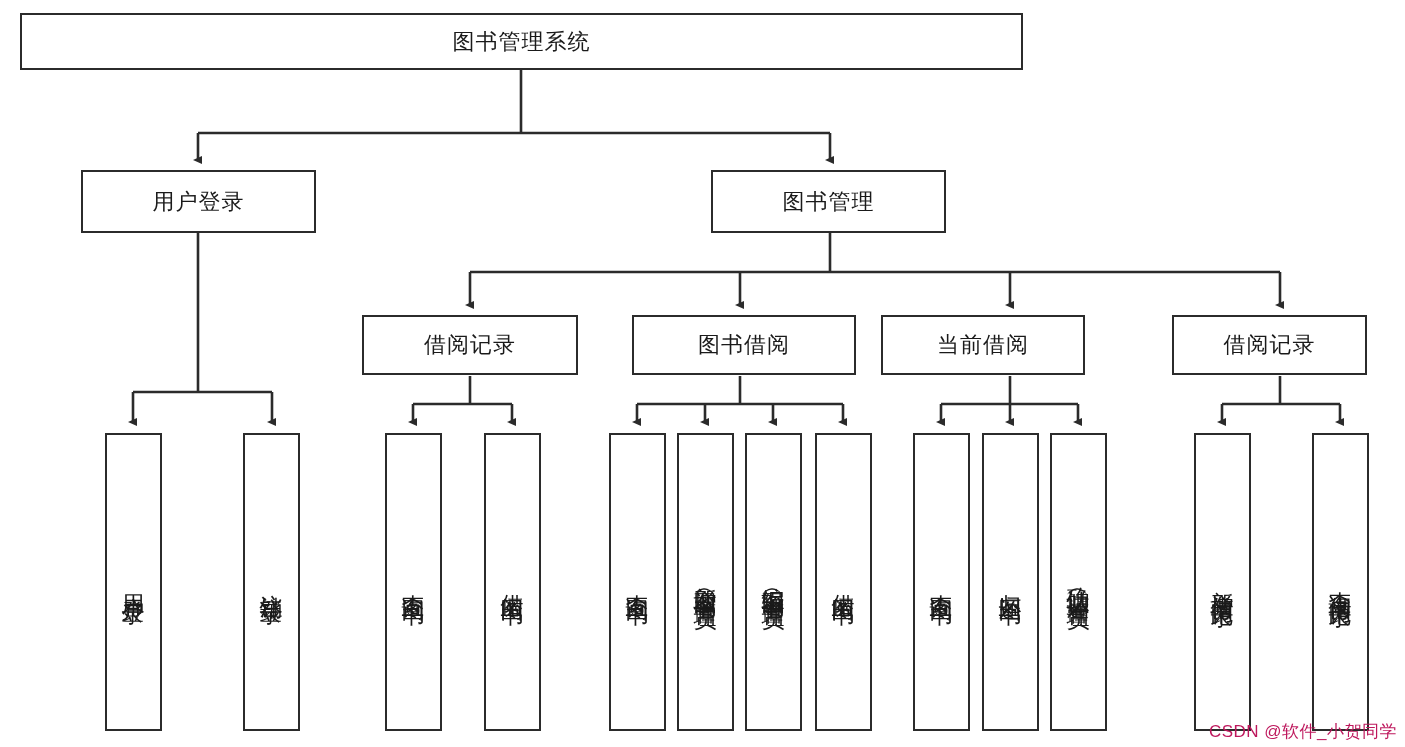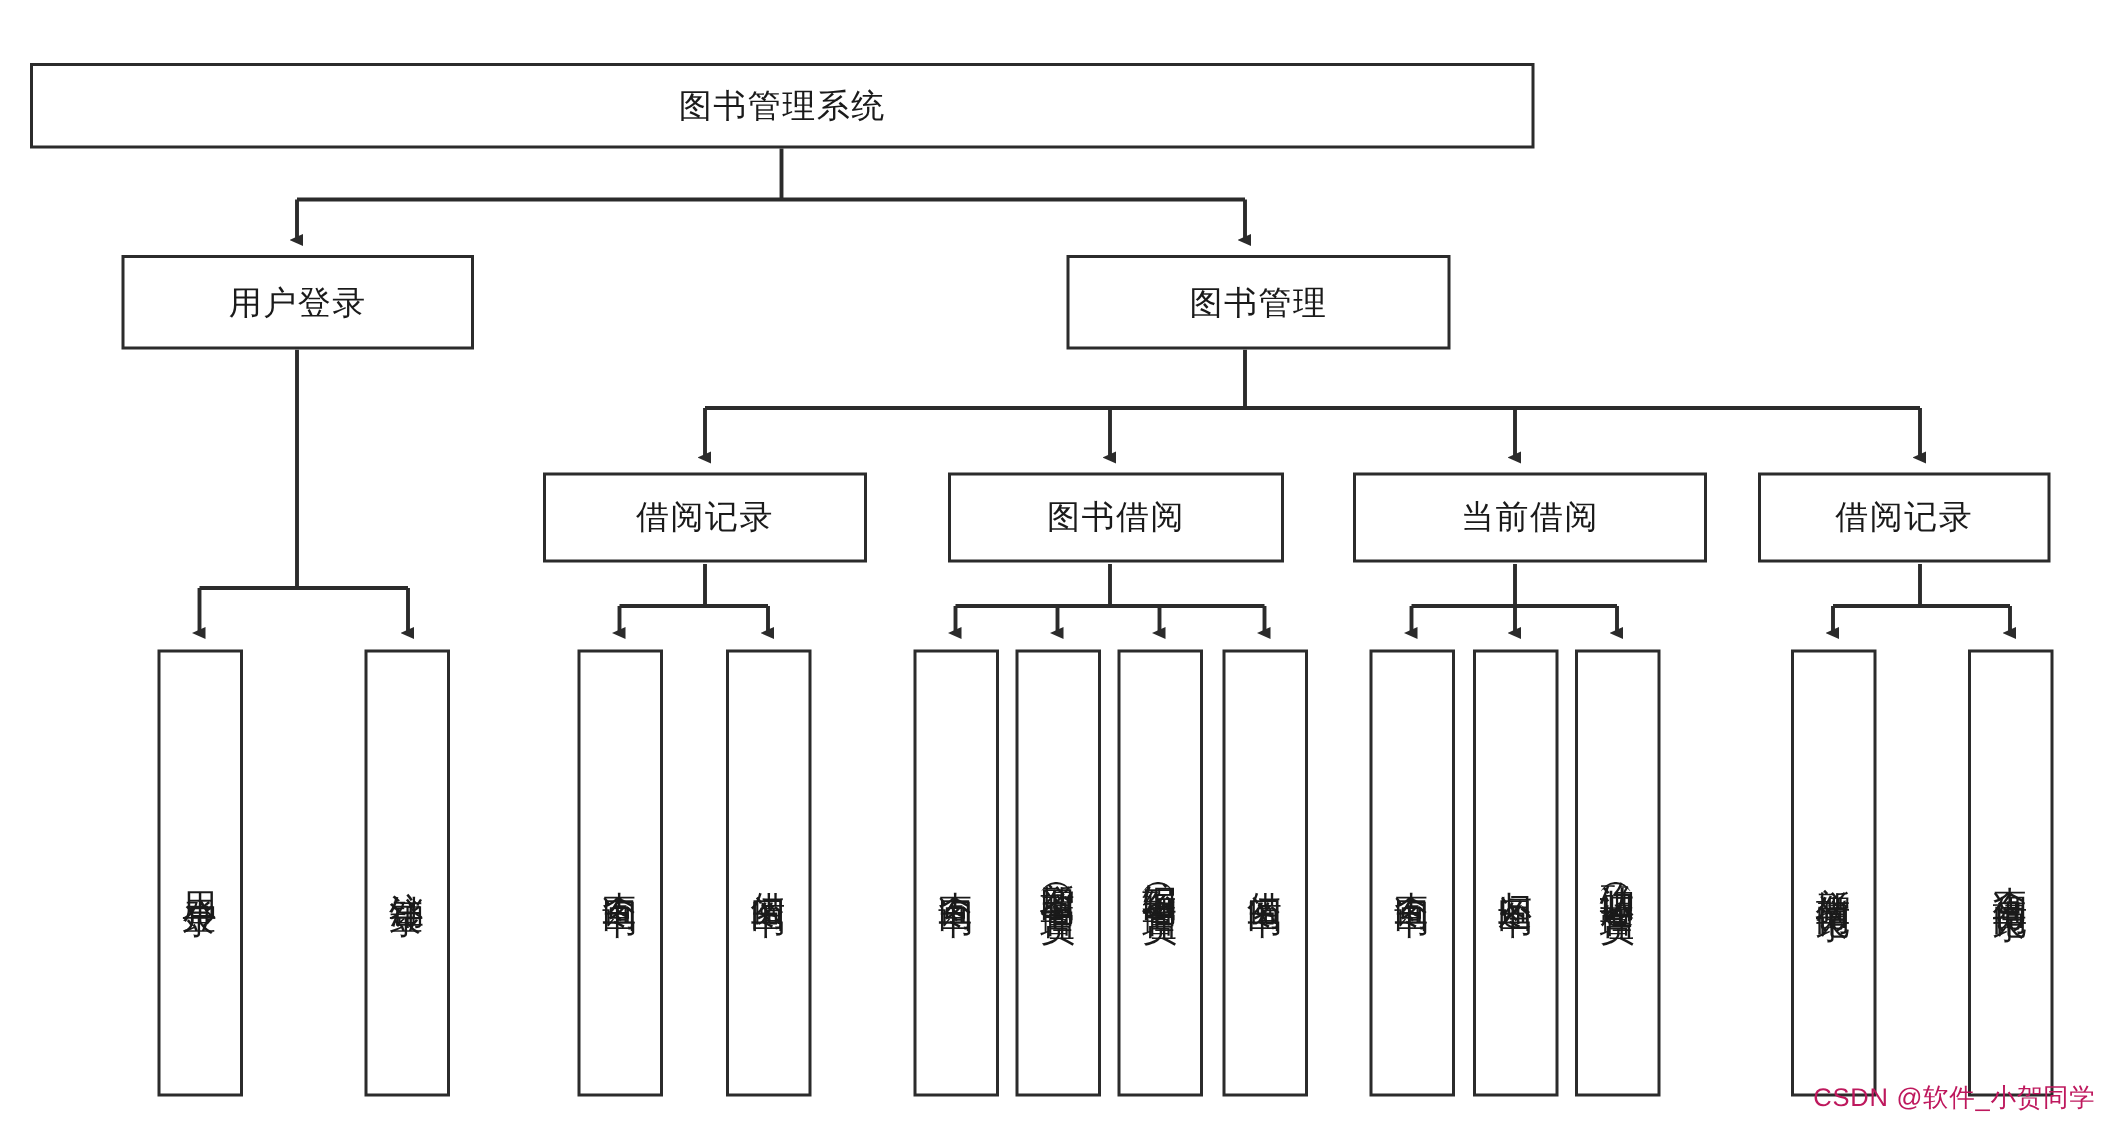--- a/index.html
+++ b/index.html
@@ -125,41 +125,41 @@
       <path d="M1010,404 L1010,422" marker-end="url(#arrow)"></path>
       <path d="M1078,404 L1078,422" marker-end="url(#arrow)"></path>
 
       <path d="M1280,376 L1280,404"></path>
       <path d="M1222,404 L1340,404"></path>
       <path d="M1222,404 L1222,422" marker-end="url(#arrow)"></path>
       <path d="M1340,404 L1340,422" marker-end="url(#arrow)"></path>
     </g>
   </svg>
 
-  <div class="node root horiz" style="left:20px; top:13px; width:1003px; height:57px;margin-top:29px;">
+  <div class="node root horiz" style="left:20px; top:13px; width:1003px; height:57px;">
     <span class="node-label">图书管理系统</span>
   </div>
 
   <div class="node horiz" style="left:81px; top:170px; width:235px; height:63px;">
     <span class="node-label">用户登录</span>
   </div>
 
-  <div class="node horiz" style="left:711px; top:170px; width:256px; height:63px;">
+  <div class="node horiz" style="left:711px; top:170px; width:235px; height:63px;">
     <span class="node-label">图书管理</span>
   </div>
 
   <div class="node horiz" style="left:362px; top:315px; width:216px; height:60px;">
     <span class="node-label">借阅记录</span>
   </div>
 
   <div class="node horiz" style="left:632px; top:315px; width:224px; height:60px;">
     <span class="node-label">图书借阅</span>
   </div>
 
-  <div class="node horiz" style="left:902px; top:315px; width:236px; height:60px;">
+  <div class="node horiz" style="left:881px; top:315px; width:204px; height:60px;">
     <span class="node-label">当前借阅</span>
   </div>
 
   <div class="node horiz" style="left:1172px; top:315px; width:195px; height:60px;">
     <span class="node-label">借阅记录</span>
   </div>
 
   <div class="node vert" style="left:105px; top:433px; width:57px; height:298px;">
     <span class="node-label">用户登录</span>
   </div>

